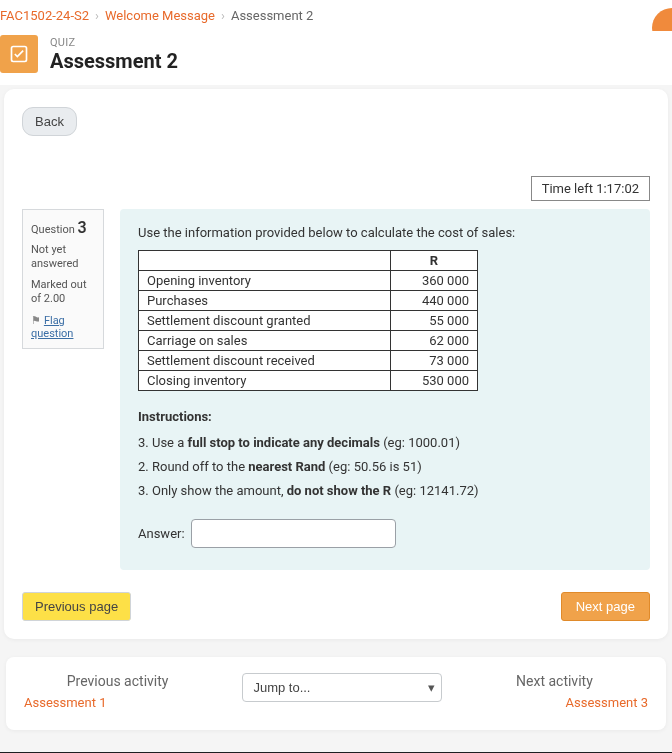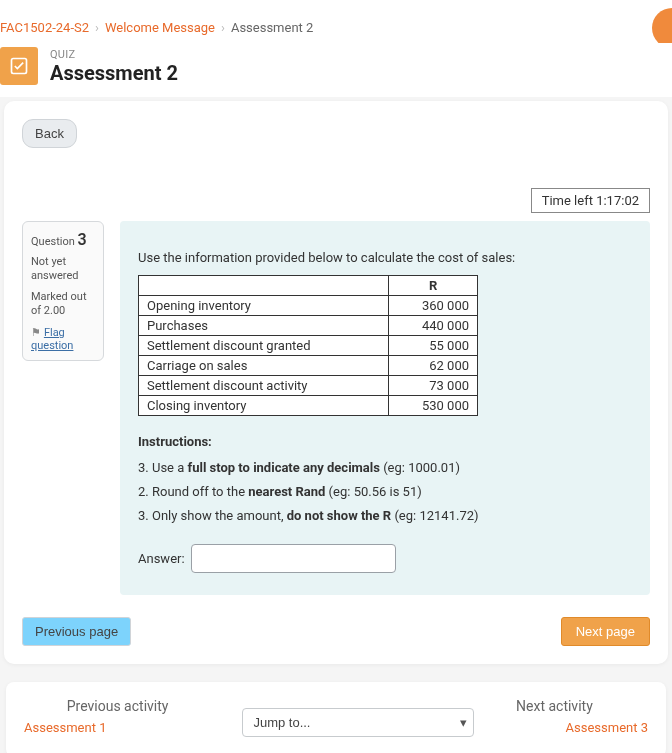--- a/index.html
+++ b/index.html
@@ -8,21 +8,21 @@
     font-size: 13px;
     color: #333;
     background: #f5f5f5;
     width: 672px;
   }
   a { text-decoration: none; }
 
   
   .topbar {
     background: #fff;
-    padding: 20px 0 8px 0;
+    padding: 8px 0 8px 0;
     font-size: 13px;
   }
   .breadcrumb {
     display: flex;
     align-items: center;
     gap: 6px;
     padding-left: 0;
   }
   .breadcrumb .crumb-link { color: #e86a2b; }
   .breadcrumb .crumb-current { color: #666; }
@@ -101,21 +101,21 @@
 
   .quiz-row {
     display: flex;
     gap: 16px;
     align-items: flex-start;
   }
 
   .qinfo {
     width: 82px;
     border: 1px solid #d6d9dc;
-    border-radius: 6px;
+    border-radius: 0;
     padding: 8px;
     font-size: 11px;
     color: #555;
     background: #fafafa;
   }
   .qinfo .qlabel { color: #555; }
   .qinfo .qnum {
     font-size: 16px;
     font-weight: 600;
     color: #333;
@@ -127,21 +127,21 @@
   .qinfo .flag {
     margin-top: 8px;
   }
   .qinfo .flag a { color: #3b6ea5; text-decoration: underline; }
   .qinfo .flag .flag-ico { color: #888; margin-right: 3px; text-decoration: none; display:inline-block;}
 
   .qbody {
     flex: 1;
     background: #e8f4f5;
     border-radius: 4px;
-    padding: 29px 18px 22px;
+    padding: 16px 18px 22px;
     font-size: 13px;
     color: #333;
   }
   .qbody .intro { margin-bottom: 10px; }
 
   table.data {
     border-collapse: collapse;
     width: 340px;
     background: #fff;
     font-size: 13px;
@@ -173,21 +173,21 @@
     border-radius: 4px;
     font-size: 13px;
   }
 
   .pager {
     display: flex;
     justify-content: space-between;
     margin-top: 22px;
   }
   .btn-grey {
-    background: #7dd3fc;
+    background: #fde047;
     border: 1px solid #d0d4d8;
     border-radius: 3px;
     padding: 6px 12px;
     font-size: 13px;
     color: #444;
     cursor: pointer;
   }
   .btn-primary {
     background: #f0a24a;
     border: 1px solid #e08a2a;
@@ -215,22 +215,21 @@
   .activity-nav .label {
     color: #666;
     font-size: 14px;
     margin-bottom: 6px;
     text-align: center;
   }
   .activity-nav .link { color: #e86a2b; font-size: 13px; }
   .jump-wrap {
     position: relative;
     display: inline-block;
-    width: 232px;
-    margin-top: 10px;
+    width: 200px;
   }
   .jump-wrap select {
     width: 100%;
     padding: 6px 28px 6px 10px;
     border: 1px solid #c7cbce;
     border-radius: 4px;
     background: #fff;
     font-size: 13px;
     appearance: none;
     color: #444;
@@ -322,21 +321,21 @@
           </tr>
           <tr>
             <td class="lab">Settlement discount granted</td>
             <td class="num">55 000</td>
           </tr>
           <tr>
             <td class="lab">Carriage on sales</td>
             <td class="num">62 000</td>
           </tr>
           <tr>
-            <td class="lab">Settlement discount activity</td>
+            <td class="lab">Settlement discount received</td>
             <td class="num">73 000</td>
           </tr>
           <tr>
             <td class="lab">Closing inventory</td>
             <td class="num">530 000</td>
           </tr>
         </tbody>
       </table>
 
       <div class="instructions">

